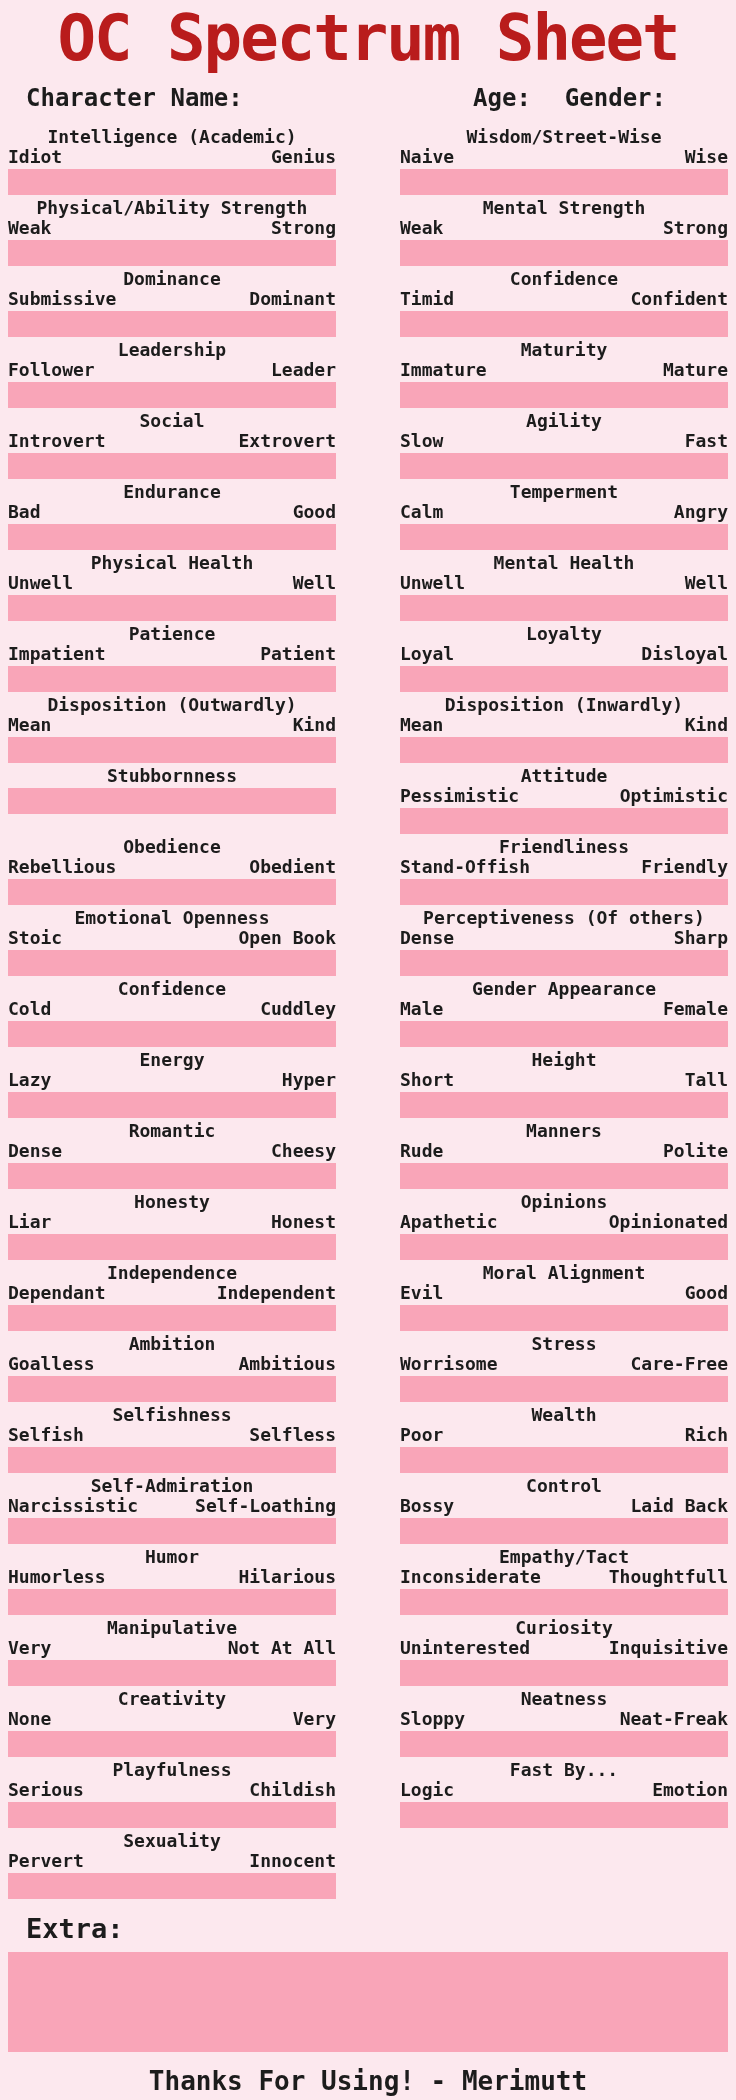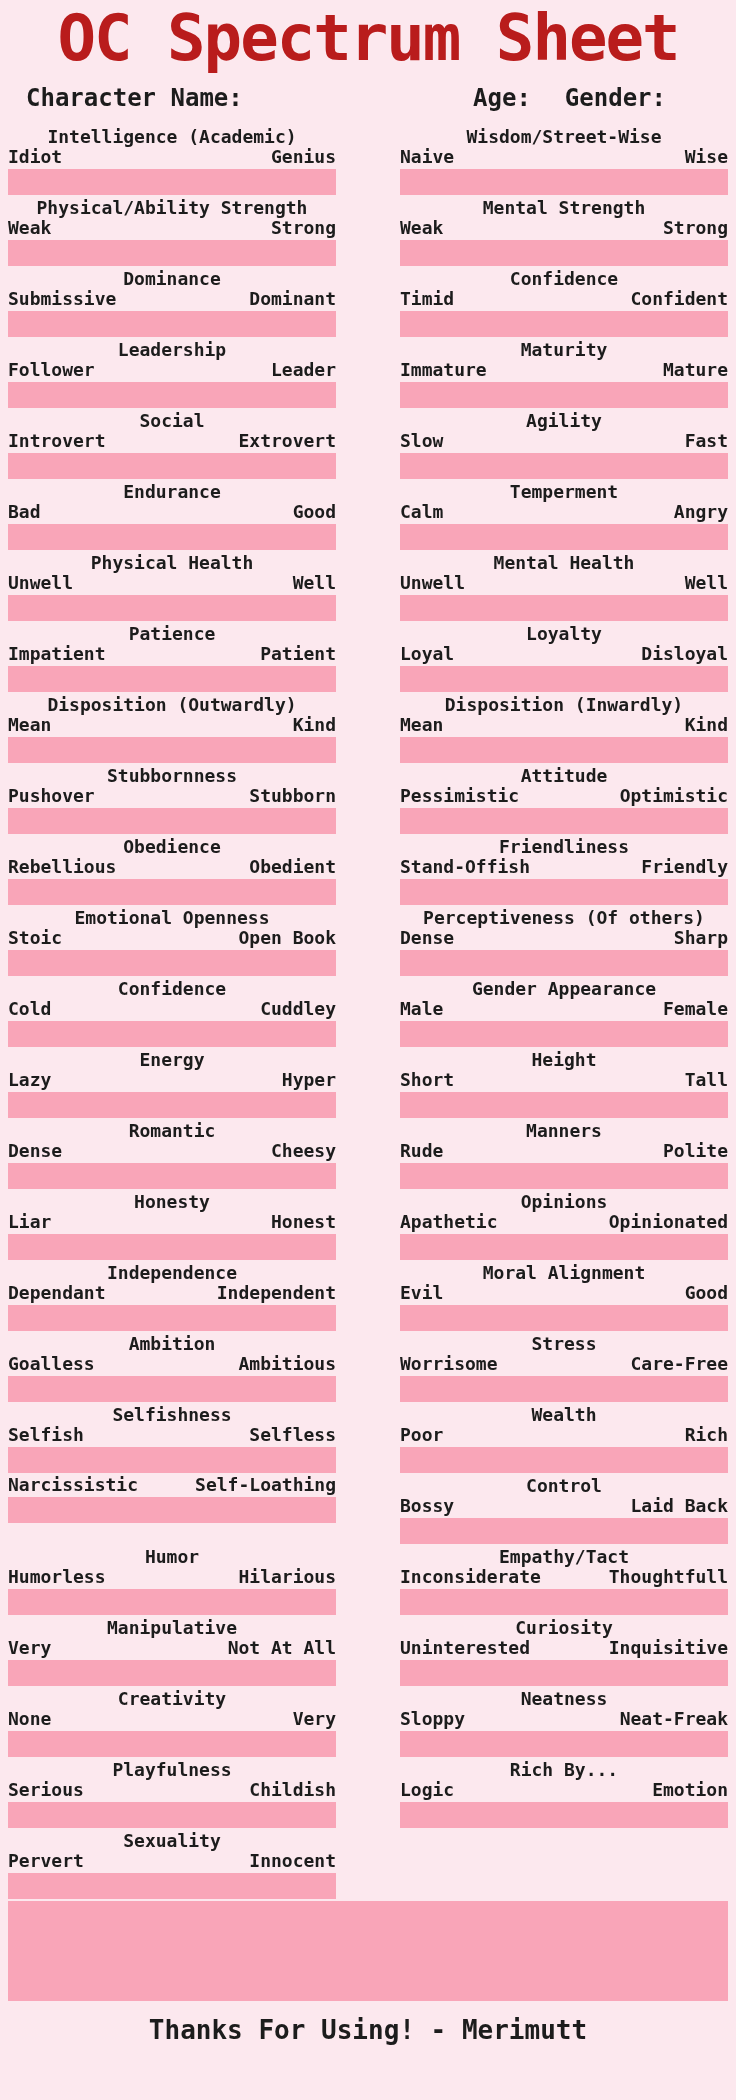--- a/index.html
+++ b/index.html
@@ -149,24 +149,20 @@
       <div class="trait">
         <div class="trait-title">Disposition (Outwardly)</div>
         <div class="trait-labels">
           <span>Mean</span>
           <span>Kind</span>
         </div>
         <div class="trait-bar"></div>
       </div>
       <div class="trait">
         <div class="trait-title">Stubbornness</div>
-        <div class="trait-labels">
-          <span>Pushover</span>
-          <span>Stubborn</span>
-        </div>
         <div class="trait-bar"></div>
       </div>
       <div class="trait">
         <div class="trait-title">Obedience</div>
         <div class="trait-labels">
           <span>Rebellious</span>
           <span>Obedient</span>
         </div>
         <div class="trait-bar"></div>
       </div>
@@ -228,20 +224,21 @@
       </div>
       <div class="trait">
         <div class="trait-title">Selfishness</div>
         <div class="trait-labels">
           <span>Selfish</span>
           <span>Selfless</span>
         </div>
         <div class="trait-bar"></div>
       </div>
       <div class="trait">
+        <div class="trait-title">Self-Admiration</div>
         <div class="trait-labels">
           <span>Narcissistic</span>
           <span>Self-Loathing</span>
         </div>
         <div class="trait-bar"></div>
       </div>
       <div class="trait">
         <div class="trait-title">Humor</div>
         <div class="trait-labels">
           <span>Humorless</span>
@@ -461,27 +458,28 @@
       </div>
       <div class="trait">
         <div class="trait-title">Neatness</div>
         <div class="trait-labels">
           <span>Sloppy</span>
           <span>Neat-Freak</span>
         </div>
         <div class="trait-bar"></div>
       </div>
       <div class="trait">
-        <div class="trait-title">Rich By...</div>
+        <div class="trait-title">Fast By...</div>
         <div class="trait-labels">
           <span>Logic</span>
           <span>Emotion</span>
         </div>
         <div class="trait-bar"></div>
       </div>
     </div>
 </div>
 
 <div class="extra-section">
+  <div class="extra-label">Extra:</div>
   <div class="extra-box"></div>
 </div>
 
 <div class="footer">Thanks For Using! - Merimutt</div>
 
 </body></html>

